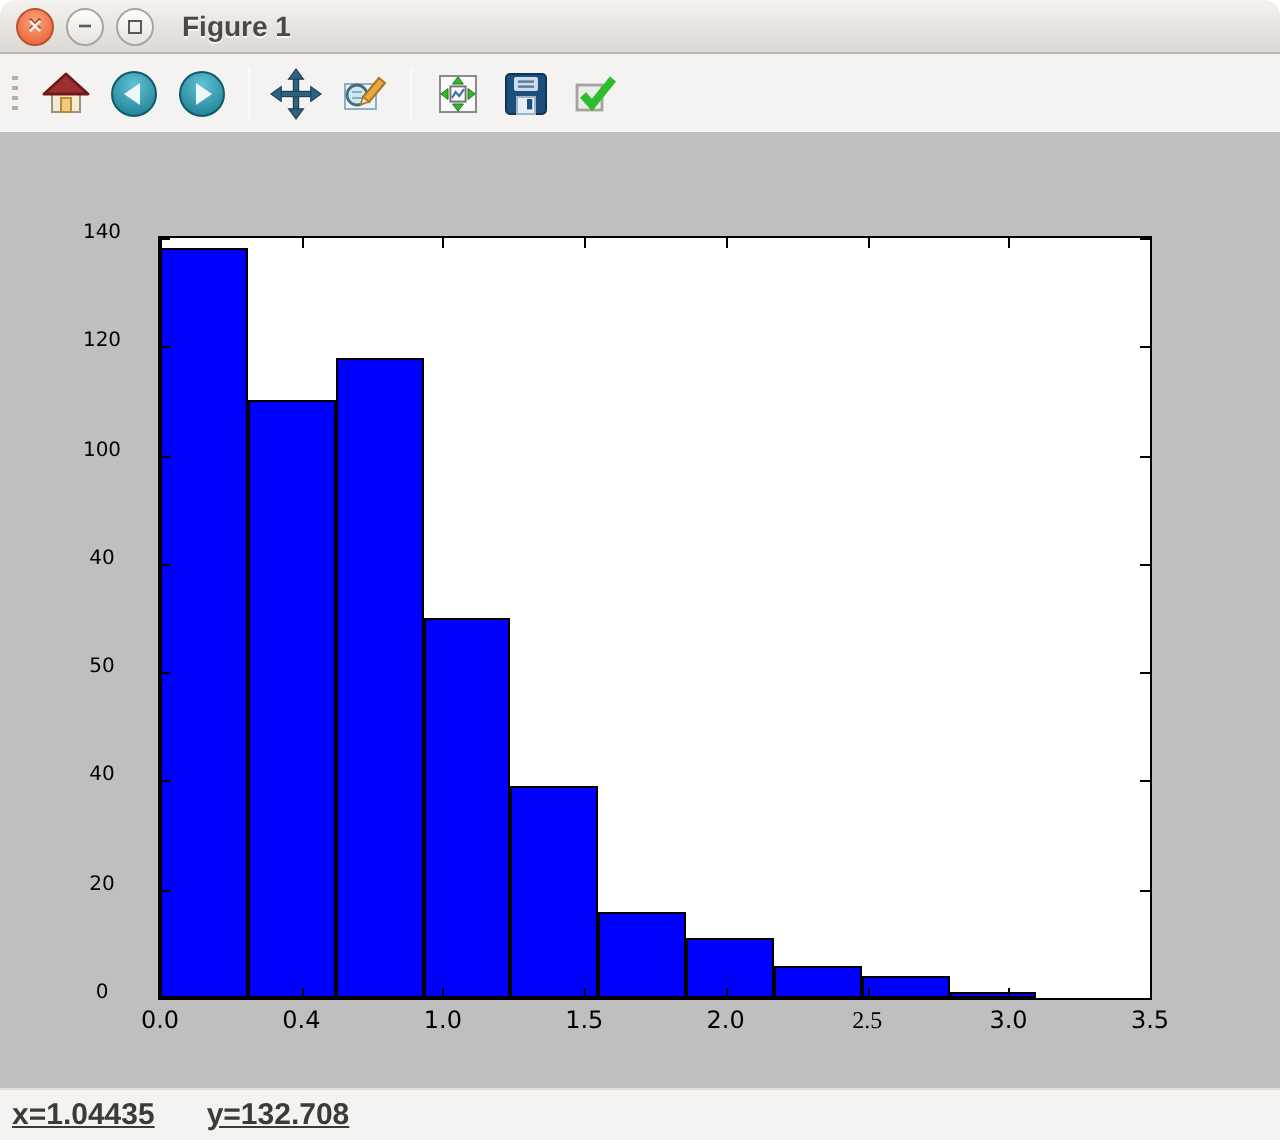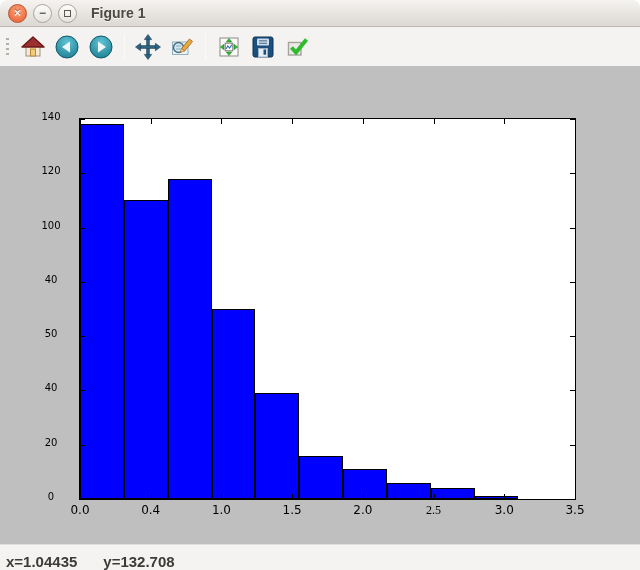--- a/index.html
+++ b/index.html
@@ -44,22 +44,22 @@
   .tick.xt { width:1px; height:5px; top:0; }
   .tick.yl { width:5px; height:1px; left:0; }
   .tick.yr { width:5px; height:1px; right:0; }
   .xlab { position:absolute; top:calc(100% + 4px); width:44px; margin-left:-22px;
           text-align:center; font-size:12px; color:#000; }
   .ylab { position:absolute; left:-51px; width:44px; margin-top:-8px; text-align:center;
           font-size:10px; color:#000; }
 
   
   .statusbar { height:26px; background:#f4f3f1; border-top:1px solid #e2dfda;
-               display:flex; align-items:flex-end; padding-left:6px;
-               font:bold 15px "Liberation Sans", sans-serif; color:#3d3b37; }
+               display:flex; align-items:center; padding-left:6px;
+               font:bold 15px "Liberation Sans", sans-serif; color:#3d3b37;text-decoration:underline; }
   .statusbar .yval { margin-left:26px; }
 </style>
 </head>
 <body>
 
 <div class="window">
 
   <div class="titlebar">
     <div class="wbtn close">×</div>
     <div class="wbtn plain">−</div>

